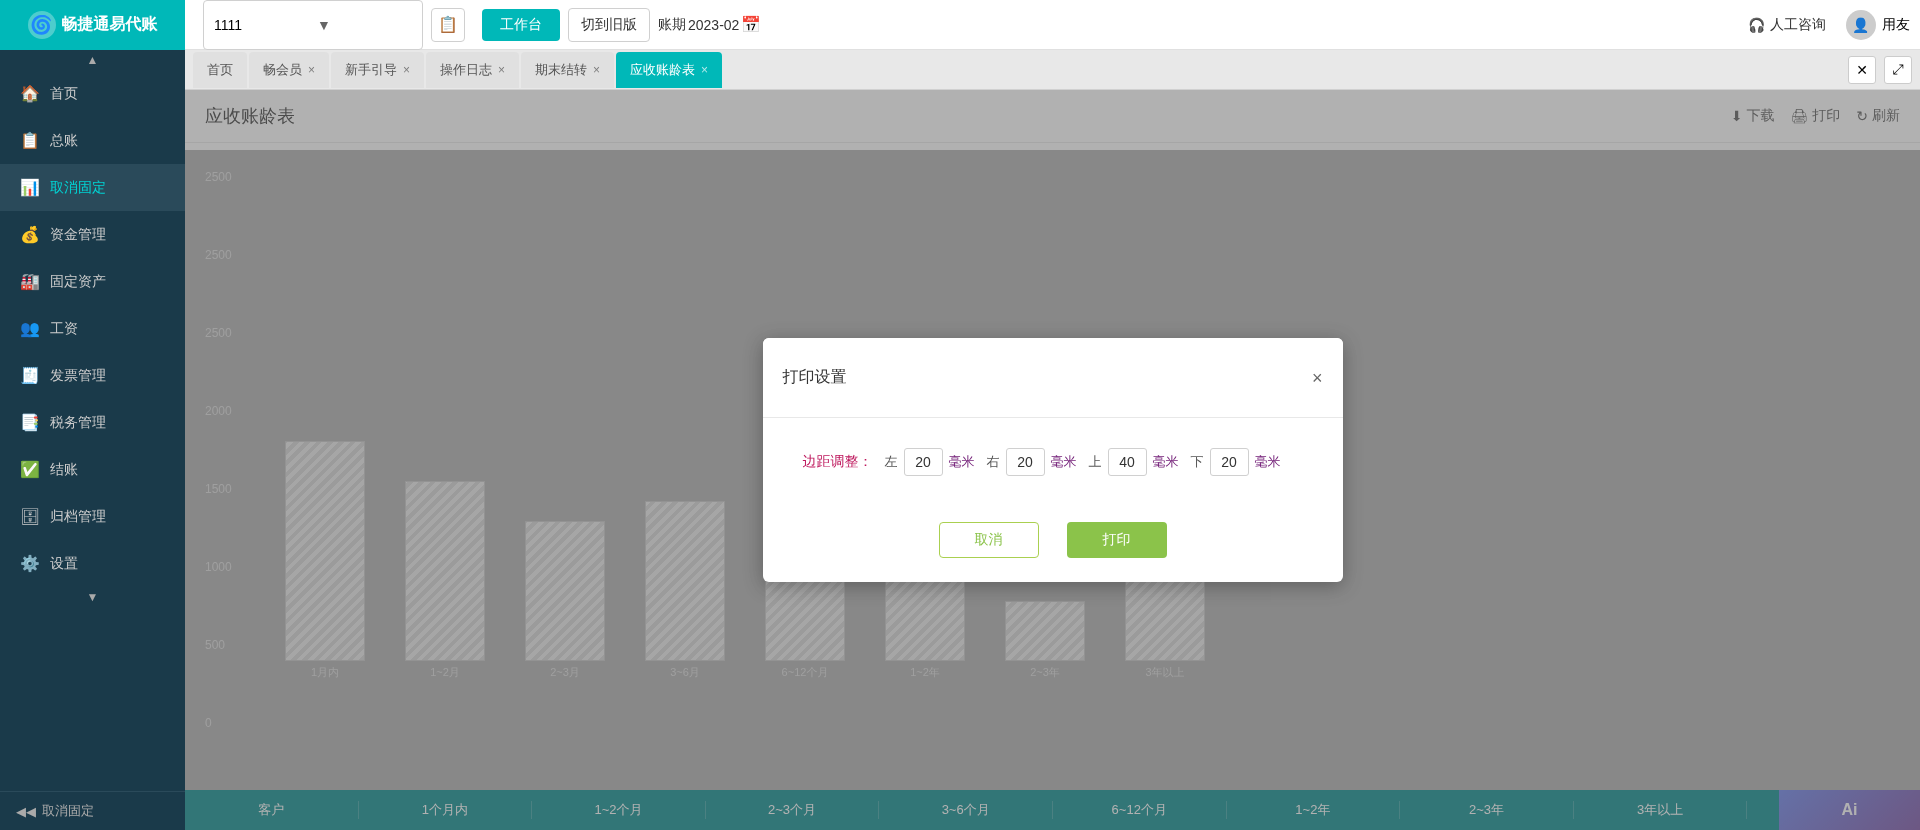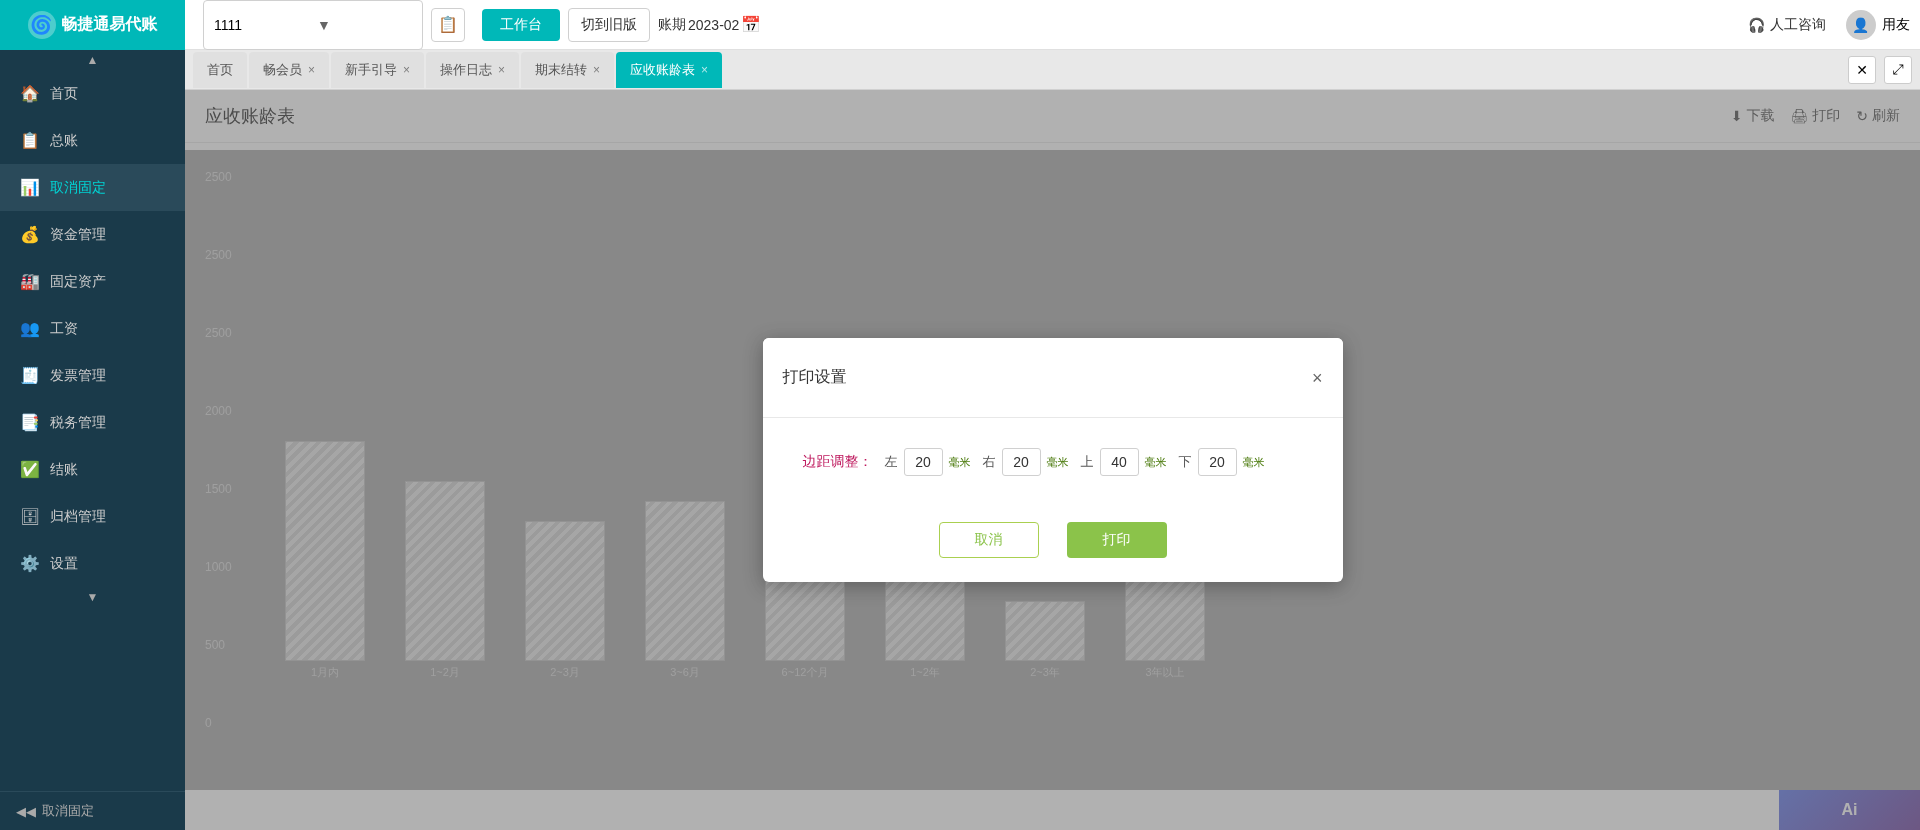--- a/index.html
+++ b/index.html
@@ -372,21 +372,21 @@
     .margin-group label { color: #555; font-size: 13px; }
     .margin-input {
       width: 39px;
       border: 1px solid #d0d0d0;
       border-radius: 3px;
       padding: 5px 8px;
       font-size: 14px;
       text-align: center;
       color: #333;
     }
-    .margin-unit { color: #4d7c0f; font-size: 11px; }
+    .margin-unit { color: #701a75; font-size: 13px; }
     .dialog-footer {
       display: flex;
       justify-content: center;
       gap: 28px;
       padding: 16px 20px 24px;
     }
     .btn-cancel {
       width: 100px;
       height: 36px;
       border: 1px solid #aad050;
@@ -604,20 +604,32 @@
               <div class="chart-label">2~3年</div>
             </div>
             <div class="chart-bar-group">
               <div class="chart-bar" style="height:90px"></div>
               <div class="chart-label">3年以上</div>
             </div>
           </div>
         </div>
       </div>
 
+      <div class="bottom-table">
+        <div class="bottom-table-cell">客户</div>
+        <div class="bottom-table-cell">1个月内</div>
+        <div class="bottom-table-cell">1~2个月</div>
+        <div class="bottom-table-cell">2~3个月</div>
+        <div class="bottom-table-cell">3~6个月</div>
+        <div class="bottom-table-cell">6~12个月</div>
+        <div class="bottom-table-cell">1~2年</div>
+        <div class="bottom-table-cell">2~3年</div>
+        <div class="bottom-table-cell">3年以上</div>
+        <div class="bottom-table-cell">合计</div>
+      </div>
 
       <div class="overlay"></div>
 
       <div class="dialog">
         <div class="dialog-header">
           <span class="dialog-title">打印设置</span>
           <span class="dialog-close">×</span>
         </div>
         <div class="dialog-body">
           <div class="margin-row">

